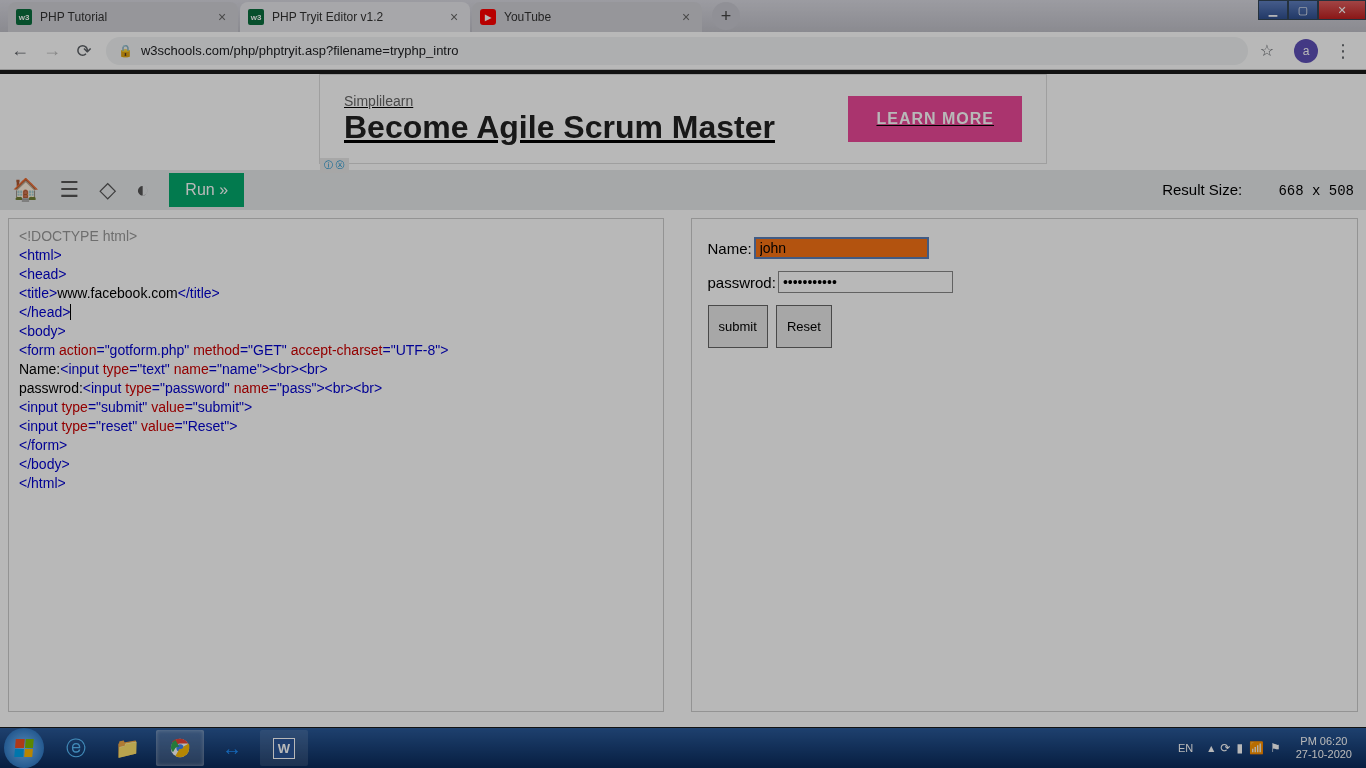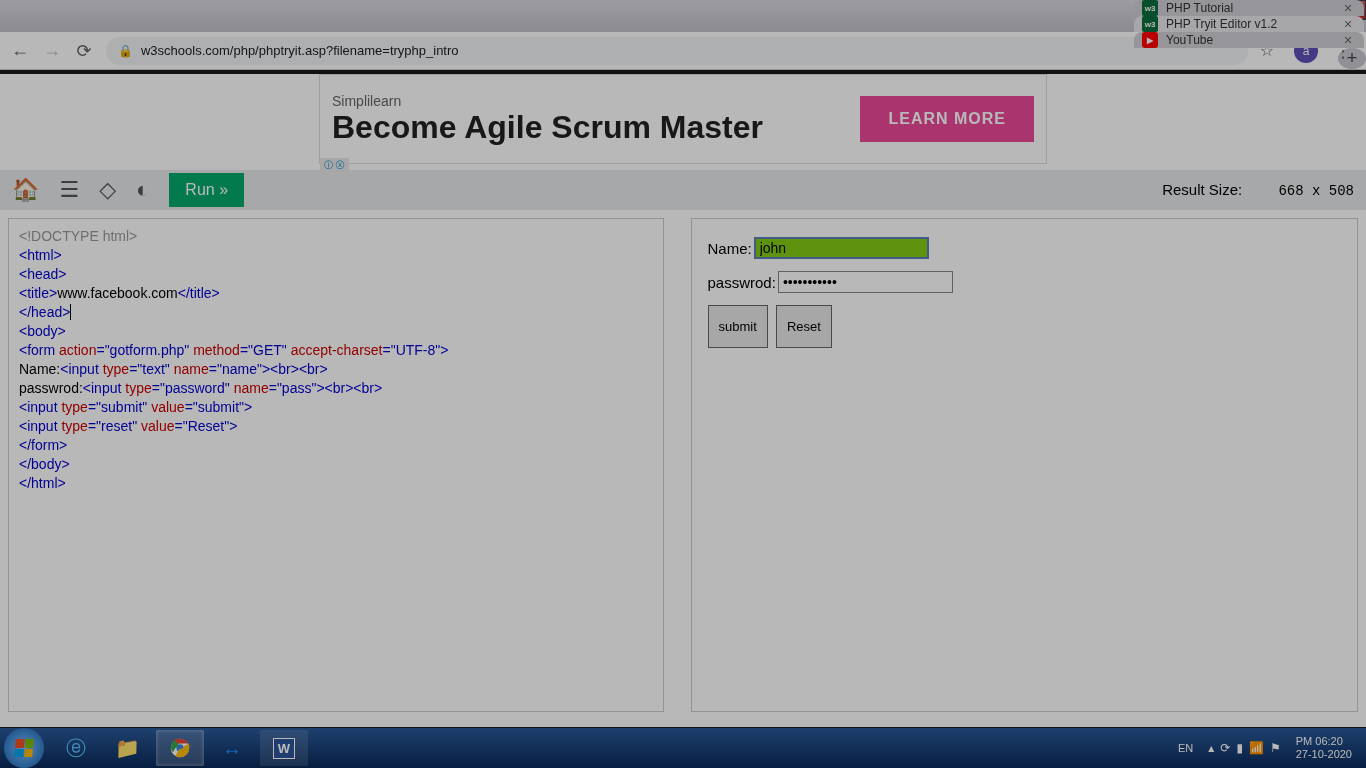--- a/index.html
+++ b/index.html
@@ -1,19 +1,19 @@
 <!DOCTYPE html>
 <html><head>
 <meta charset="utf-8">
 <style>
 * { margin: 0; padding: 0; box-sizing: border-box; font-family: Arial, sans-serif; }
 body { width: 1366px; height: 768px; overflow: hidden; background: #1a1a1a; position: relative; }
 
 
-.browser-tabs { height: 32px; background: linear-gradient(#d8d8e0, #c0c0c8); display: flex; align-items: flex-end; padding-left: 8px; flex-direction: column; }
+.browser-tabs { height: 32px; background: linear-gradient(#d8d8e0, #c0c0c8); display: flex; align-items: flex-end; padding-left: 8px; }
 .tab { height: 30px; min-width: 230px; max-width: 230px; background: #e8e8ec; border-radius: 8px 8px 0 0; display: flex; align-items: center; padding: 0 8px; margin-right: 2px; font-size: 12px; color: #333; position: relative; }
 .tab.inactive { background: #d0d0d6; }
 .tab-favicon { width: 16px; height: 16px; margin-right: 8px; background: #0a6e3e; border-radius: 2px; display: flex; align-items: center; justify-content: center; color: white; font-size: 8px; font-weight: bold; }
 .tab-favicon.yt { background: #ff0000; border-radius: 3px; }
 .tab-title { flex: 1; overflow: hidden; white-space: nowrap; text-overflow: ellipsis; }
 .tab-close { width: 16px; height: 16px; display: flex; align-items: center; justify-content: center; color: #666; font-size: 14px; cursor: pointer; }
 .new-tab { width: 28px; height: 28px; border-radius: 50%; background: #c8c8d0; display: flex; align-items: center; justify-content: center; margin-left: 8px; margin-bottom: 2px; color: #444; font-size: 18px; }
 
 .window-controls { position: absolute; top: 0; right: 0; display: flex; height: 20px; }
 .win-btn { width: 30px; height: 20px; display: flex; align-items: center; justify-content: center; font-size: 11px; color: white; border: 1px solid #345; }
@@ -24,21 +24,21 @@
 .addr-bar { height: 38px; background: #fff; border-bottom: 1px solid #ccc; display: flex; align-items: center; padding: 0 10px; gap: 12px; }
 .nav-icon { width: 20px; height: 20px; display: flex; align-items: center; justify-content: center; color: #5f6368; font-size: 18px; cursor: pointer; }
 .url-box { flex: 1; height: 28px; background: #f1f3f4; border-radius: 14px; display: flex; align-items: center; padding: 0 12px; font-size: 13px; color: #202124; gap: 8px; }
 .lock-icon { font-size: 12px; color: #5f6368; }
 .star-icon { color: #5f6368; font-size: 16px; margin-right: 8px; }
 .profile { width: 24px; height: 24px; border-radius: 50%; background: #5e4fb8; color: white; display: flex; align-items: center; justify-content: center; font-size: 12px; }
 .menu-dots { color: #5f6368; font-size: 18px; padding: 0 4px; }
 
 
 .page { height: 653px; background: #fff; position: relative; }
-.ad-banner { width: 728px; height: 90px; margin: 4px auto 0; border: 1px solid #ddd; background: #fff; display: flex; align-items: center; padding: 0 12px; justify-content: space-between; position: relative; }
+.ad-banner { width: 728px; height: 90px; margin: 4px auto 0; border: 1px solid #ddd; background: #fff; display: flex; align-items: center; padding: 0 24px; justify-content: space-between; position: relative; text-decoration: underline; }
 .ad-text-wrap { display: flex; flex-direction: column; }
 .ad-brand { font-size: 14px; color: #666; }
 .ad-headline { font-size: 32px; font-weight: 700; color: #222; }
 .ad-cta { background: #ec4899; color: #fff; padding: 14px 28px; font-size: 16px; font-weight: bold; letter-spacing: 1px; }
 .ad-badge { position: absolute; bottom: -10px; left: 0; font-size: 9px; background: #e8e8e8; color: #0088cc; padding: 1px 4px; }
 
 .toolbar { height: 40px; background: #e7e9eb; display: flex; align-items: center; padding: 0 12px; gap: 20px; margin-top: 6px; }
 .tb-icon { color: #555; font-size: 22px; cursor: pointer; }
 .run-btn { background: #04AA6D; color: #fff; border: none; padding: 8px 16px; font-size: 16px; cursor: pointer; font-weight: 400; }
 .result-size { margin-left: auto; font-size: 15px; color: #000; font-family: 'Times New Roman', serif; }
@@ -54,33 +54,33 @@
 .t-tag { color: #0000cd; }
 .t-attr { color: #cc0000; }
 .t-val { color: #0000cd; }
 .t-text { color: #000; }
 .cursor-line::after { content: ""; border-right: 1px solid #000; }
 
 
 .form-row { margin-bottom: 12px; display: flex; align-items: center; }
 .form-row label { margin-right: 2px; }
 .form-row input[type=text], .form-row input[type=password] { border: 1px solid #888; height: 22px; padding: 0 4px; font-family: inherit; font-size: 14px; width: 175px; }
-.form-row input[type=text] { border: 2px solid #5b7fb8; background: #84cc16; }
+.form-row input[type=text] { border: 2px solid #5b7fb8; background: #f97316; }
 .btn-row input { border: 1px solid #666; background: #e8e8e8; padding: 13px 10px; font-size: 13px; margin-right: 4px; cursor: pointer; }
 
 
 .taskbar { position: absolute; bottom: 0; left: 0; right: 0; height: 40px; background: linear-gradient(#2a5a9a, #0a2a5a); display: flex; align-items: center; padding: 0 4px; }
 .start-orb { width: 40px; height: 40px; border-radius: 50%; background: radial-gradient(circle, #7ac0ff, #1560b0); display: flex; align-items: center; justify-content: center; margin-right: 6px; }
 .start-flag { width: 18px; height: 18px; display: grid; grid-template-columns: 1fr 1fr; grid-template-rows: 1fr 1fr; gap: 1px; transform: skewX(-5deg); }
 .start-flag span:nth-child(1){background:#f25022;} .start-flag span:nth-child(2){background:#7fba00;}
 .start-flag span:nth-child(3){background:#00a4ef;} .start-flag span:nth-child(4){background:#ffb900;}
 .tb-item { width: 48px; height: 36px; margin: 0 2px; border-radius: 2px; display: flex; align-items: center; justify-content: center; font-size: 20px; }
 .tb-item.active { background: rgba(255,255,255,0.18); box-shadow: inset 0 0 4px rgba(255,255,255,0.4); }
 .tray { margin-left: auto; display: flex; align-items: center; gap: 15px; color: #fff; font-size: 11px; padding-right: 10px; }
-.tray-time { text-align: left; line-height: 13px; }
+.tray-time { text-align: center; line-height: 13px; }
 .tray-icons { display: flex; gap: 6px; font-size: 12px; align-items: center; }
 
 
 .dim { position: absolute; inset: 0; background: rgba(0,0,0,0.28); pointer-events: none; }
 </style>
 </head>
 <body>
 
 <div class="window-controls">
   <div class="win-btn min">▁</div>

